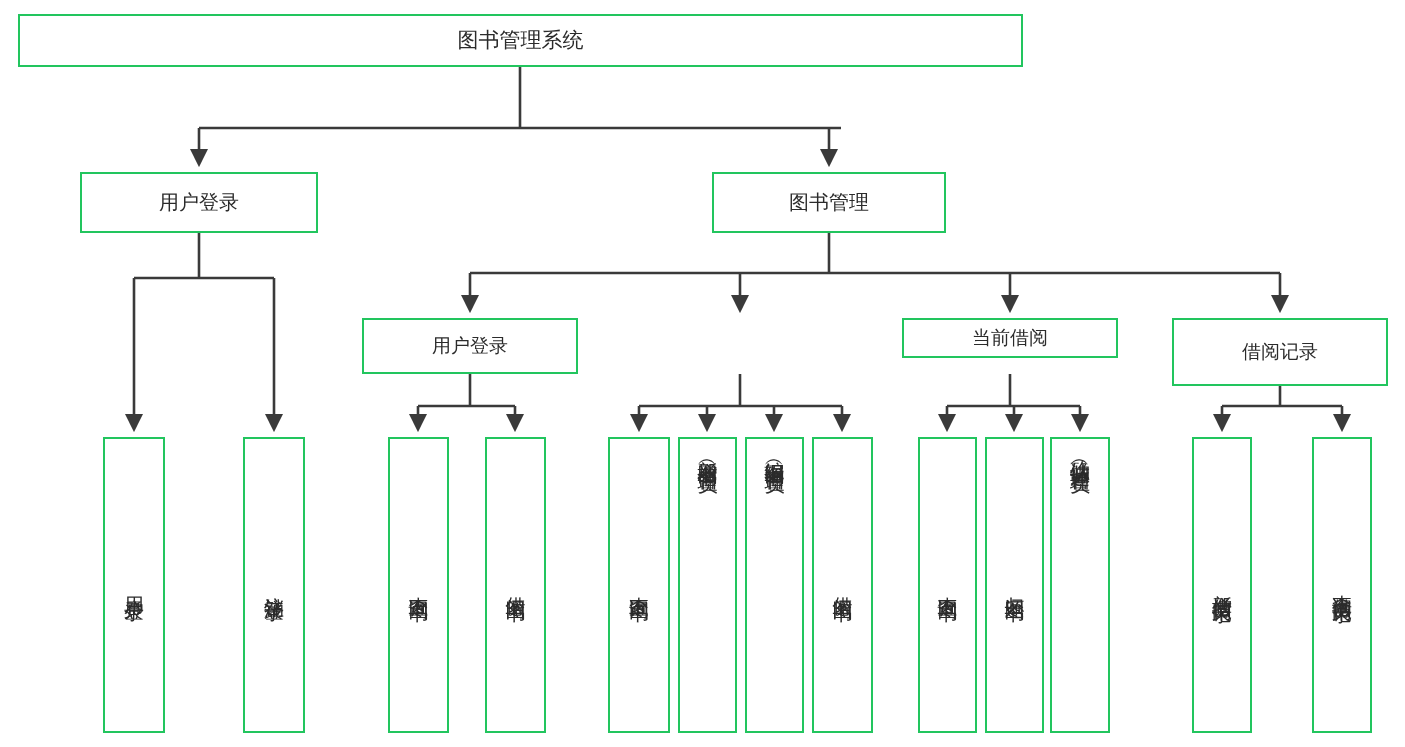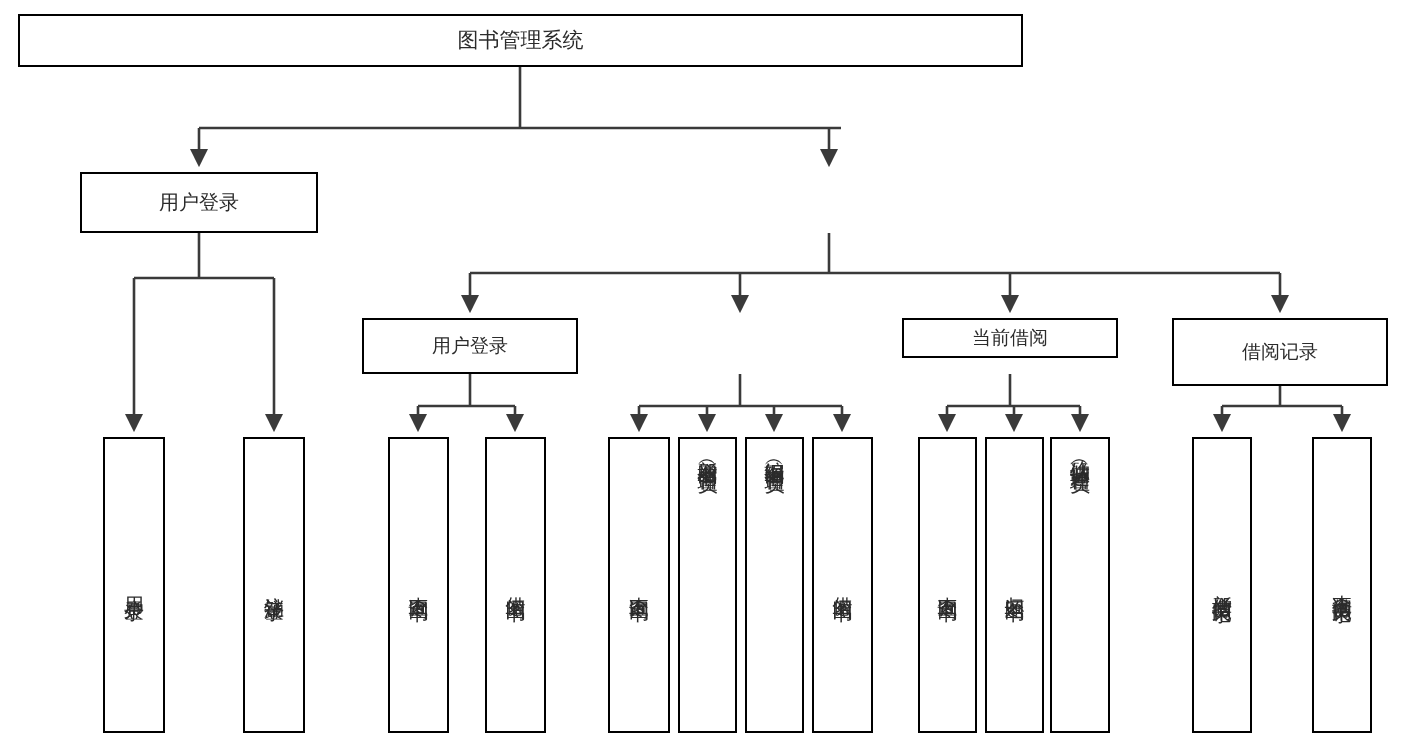--- a/index.html
+++ b/index.html
@@ -19,21 +19,21 @@
     position: absolute;
     left: 0;
     top: 0;
     width: 1405px;
     height: 747px;
     pointer-events: none;
   }
   .node {
     position: absolute;
     box-sizing: border-box;
-    border: 2px solid #000000;
+    border: 2px solid #22c55e;
     background: #ffffff;
     color: #2b2b2b;
     display: flex;
     align-items: center;
     justify-content: center;
     text-align: center;
     line-height: 1.05;
   }
   .node.root {
     font-size: 21px;
@@ -113,20 +113,21 @@
       <path d="M 1280 374 L 1280 406"></path>
       <path d="M 1222 406 L 1342 406"></path>
       <path d="M 1222 406 L 1222 423" marker-end="url(#arrow)"></path>
       <path d="M 1342 406 L 1342 423" marker-end="url(#arrow)"></path>
     </g>
   </svg>
 
   <div class="node root" style="left: 18px; top: 14px; width: 1005px; height: 53px;">图书管理系统</div>
 
   <div class="node lvl1" style="left: 80px; top: 172px; width: 238px; height: 61px;">用户登录</div>
+  <div class="node lvl1" style="left: 712px; top: 172px; width: 234px; height: 61px;">图书管理</div>
 
   <div class="node lvl2" style="left: 362px; top: 318px; width: 216px; height: 56px;">用户登录</div>
   <div class="node lvl2" style="left: 902px; top: 318px; width: 216px; height: 40px;">当前借阅</div>
   <div class="node lvl2" style="left: 1172px; top: 318px; width: 216px; height: 68px;">借阅记录</div>
 
   <div class="node leaf" style="left: 103px; top: 437px; width: 62px; height: 296px;">用户登录</div>
   <div class="node leaf" style="left: 243px; top: 437px; width: 62px; height: 296px;">注销登录</div>
   <div class="node leaf" style="left: 388px; top: 437px; width: 61px; height: 296px;">查询图书</div>
   <div class="node leaf" style="left: 485px; top: 437px; width: 61px; height: 296px;">借阅图书</div>
   <div class="node leaf" style="left: 608px; top: 437px; width: 62px; height: 296px;">查询图书</div>

